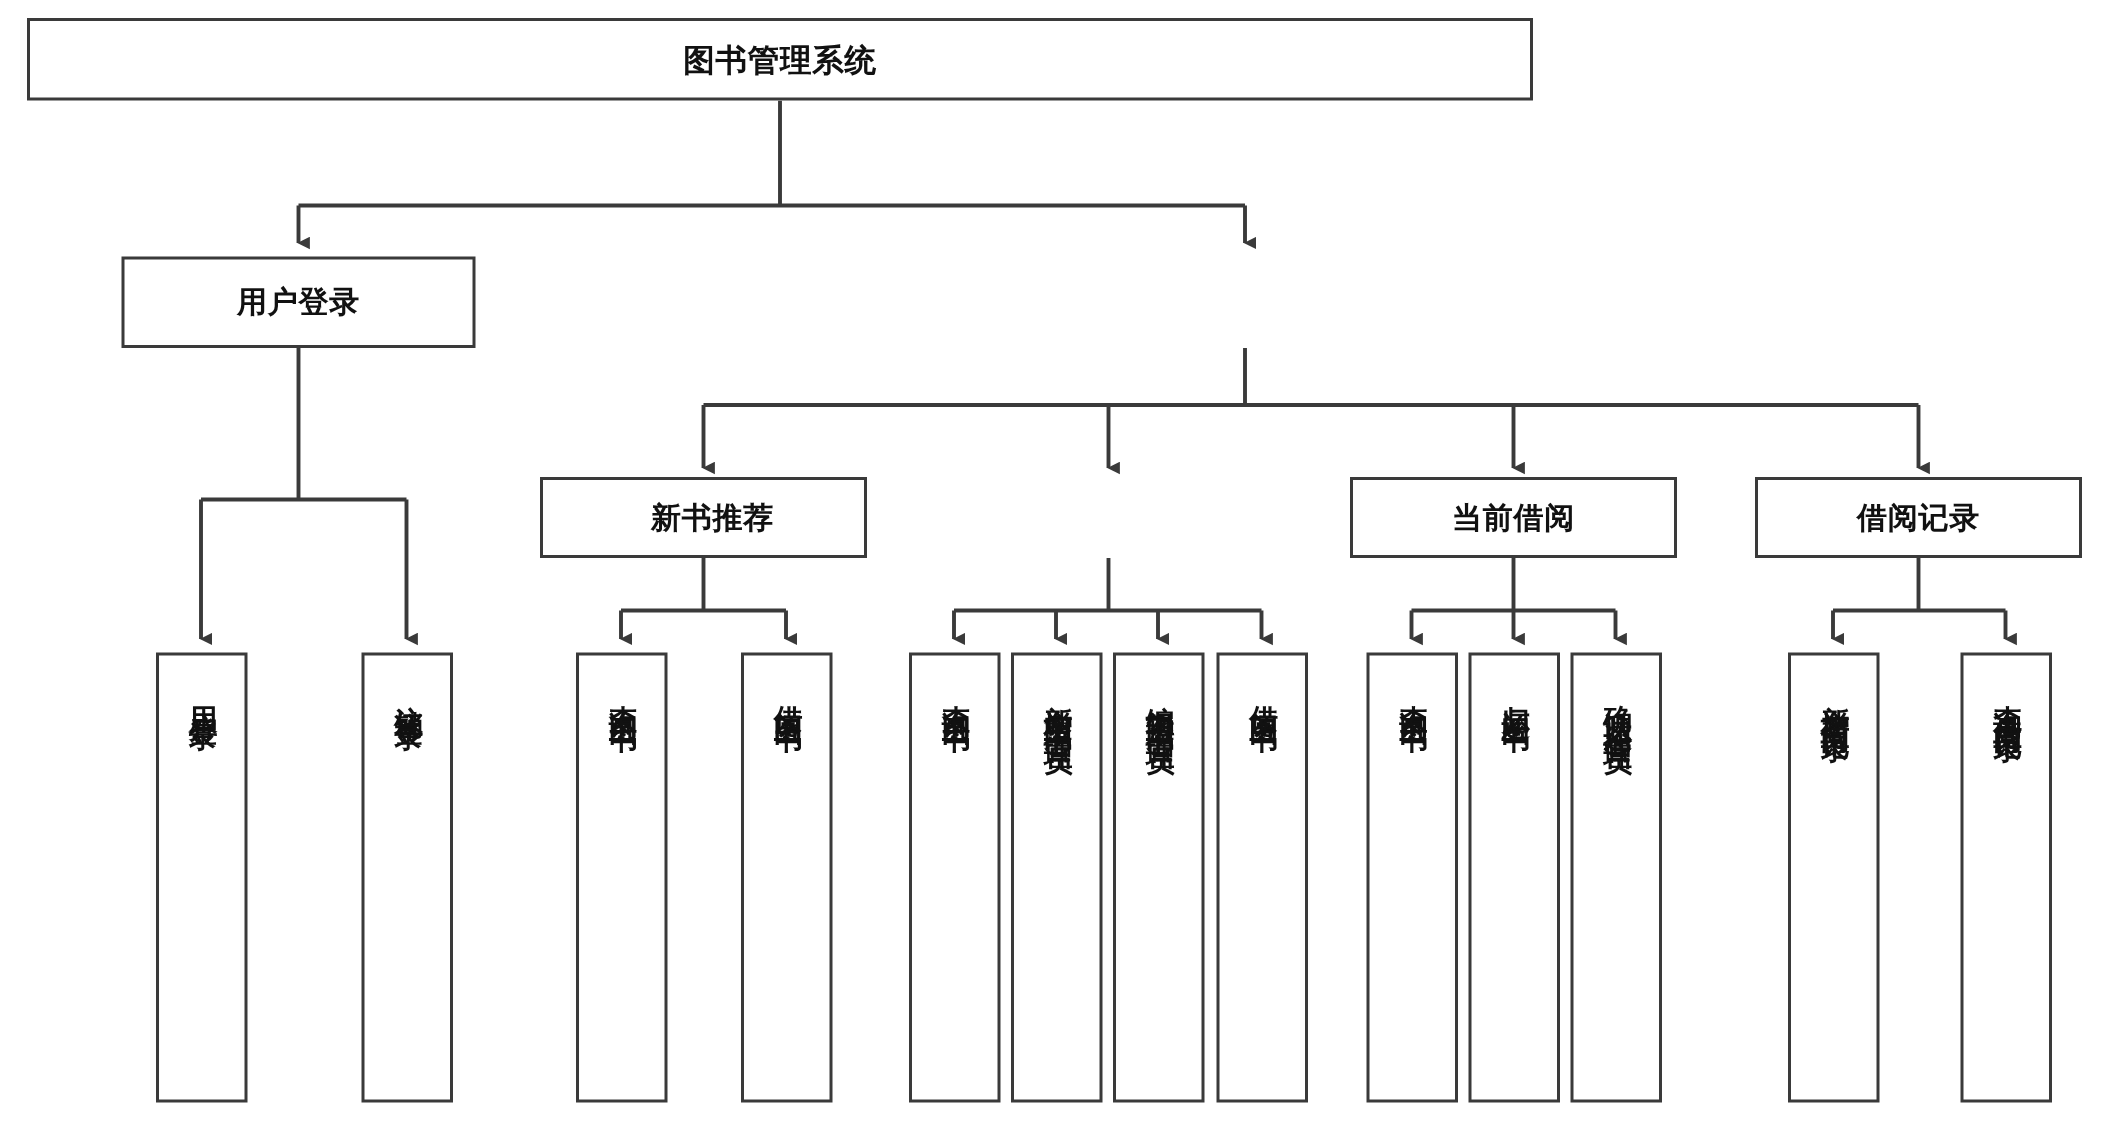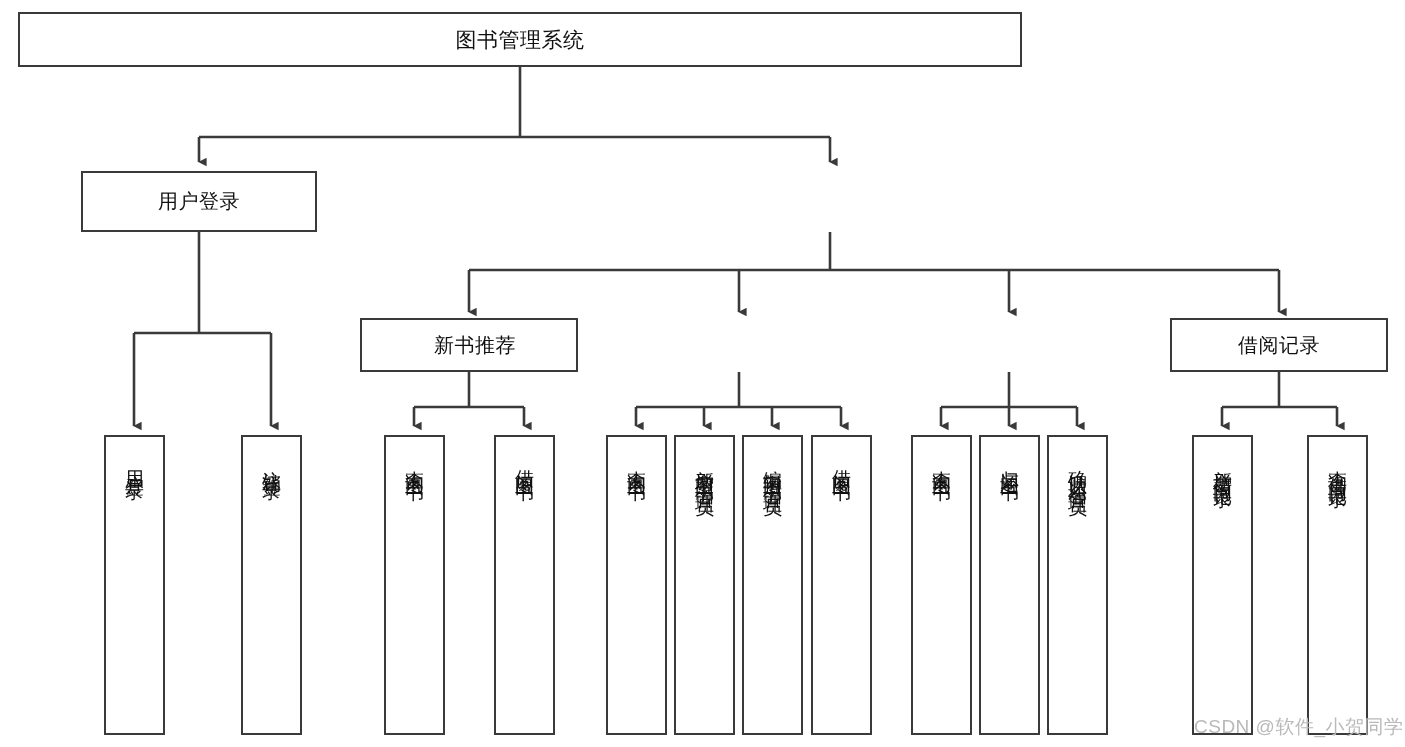--- a/index.html
+++ b/index.html
@@ -29,20 +29,21 @@
   .node {
     position: absolute;
     box-sizing: border-box;
     background: #ffffff;
     border: 2.4px solid #3a3a3a;
     display: flex;
     align-items: center;
     justify-content: center;
     color: #111111;
     overflow: hidden;
+    font-weight: bold;
   }
   .node.root-node {
     font-size: 21px;
     letter-spacing: 0.5px;
   }
   .node.level2-node {
     font-size: 20px;
     letter-spacing: 0.5px;
   }
   .node.level3-node {
@@ -143,20 +144,23 @@
     <span>图书管理系统</span>
   </div>
 
   <div class="node level2-node" style="left:81px; top:171px; width:236px; height:61px;">
     <span>用户登录</span>
   </div>
 
   <div class="node level3-node" style="left:360px; top:318px; width:218px; height:54px;padding-left:12px;">
     <span>新书推荐</span>
   </div>
+  <div class="node level3-node" style="left:900px; top:318px; width:218px; height:54px;">
+    <span>当前借阅</span>
+  </div>
   <div class="node level3-node" style="left:1170px; top:318px; width:218px; height:54px;text-align:center;">
     <span>借阅记录</span>
   </div>
 
   <div class="node leaf-node" style="left:104px; top:435px; width:61px; height:300px;">
     <span class="vtext">用户登录</span>
   </div>
   <div class="node leaf-node" style="left:241px; top:435px; width:61px; height:300px;">
     <span class="vtext">注销登录</span>
   </div>
@@ -191,15 +195,14 @@
     <span class="vtext">确认归还（管理员）</span>
   </div>
 
   <div class="node leaf-node" style="left:1192px; top:435px; width:61px; height:300px;">
     <span class="vtext">新增借阅记录</span>
   </div>
   <div class="node leaf-node" style="left:1307px; top:435px; width:61px; height:300px;">
     <span class="vtext">查询借阅记录</span>
   </div>
 
-  <div class="watermark" style="left:1194px; top:714px;">CSDN @软件_小贺同学</div>
 
 </div>
 
 </body></html>

